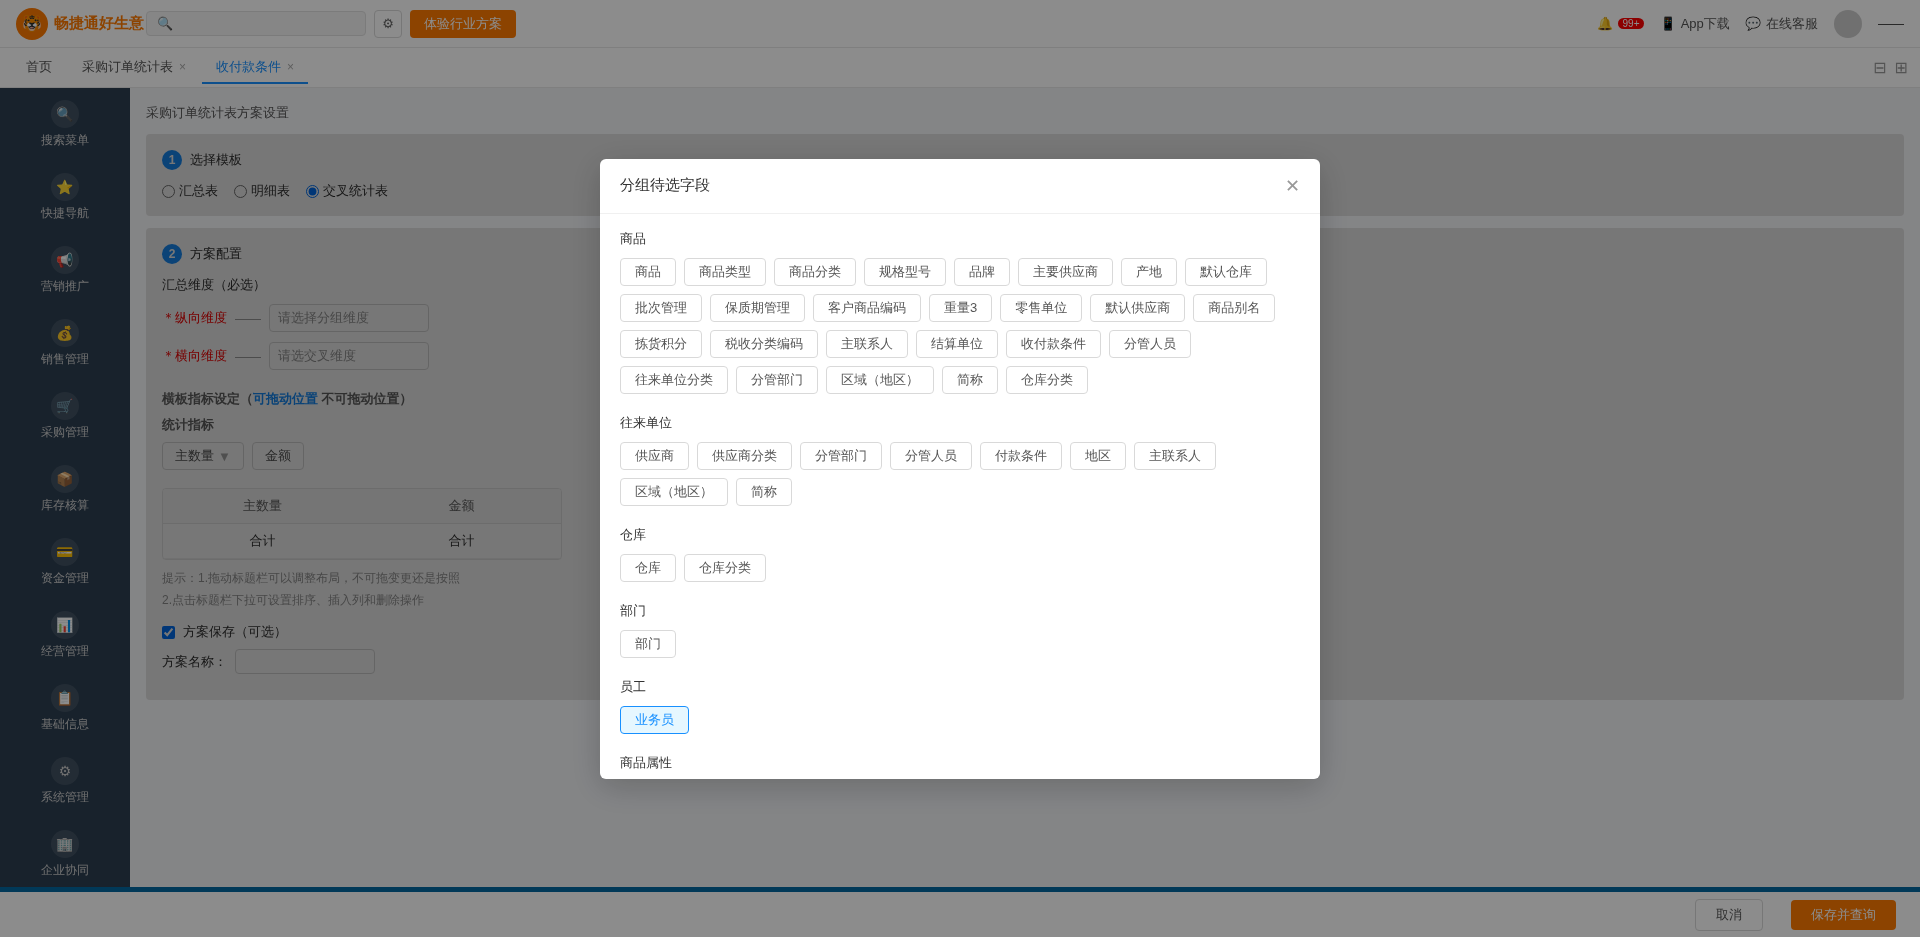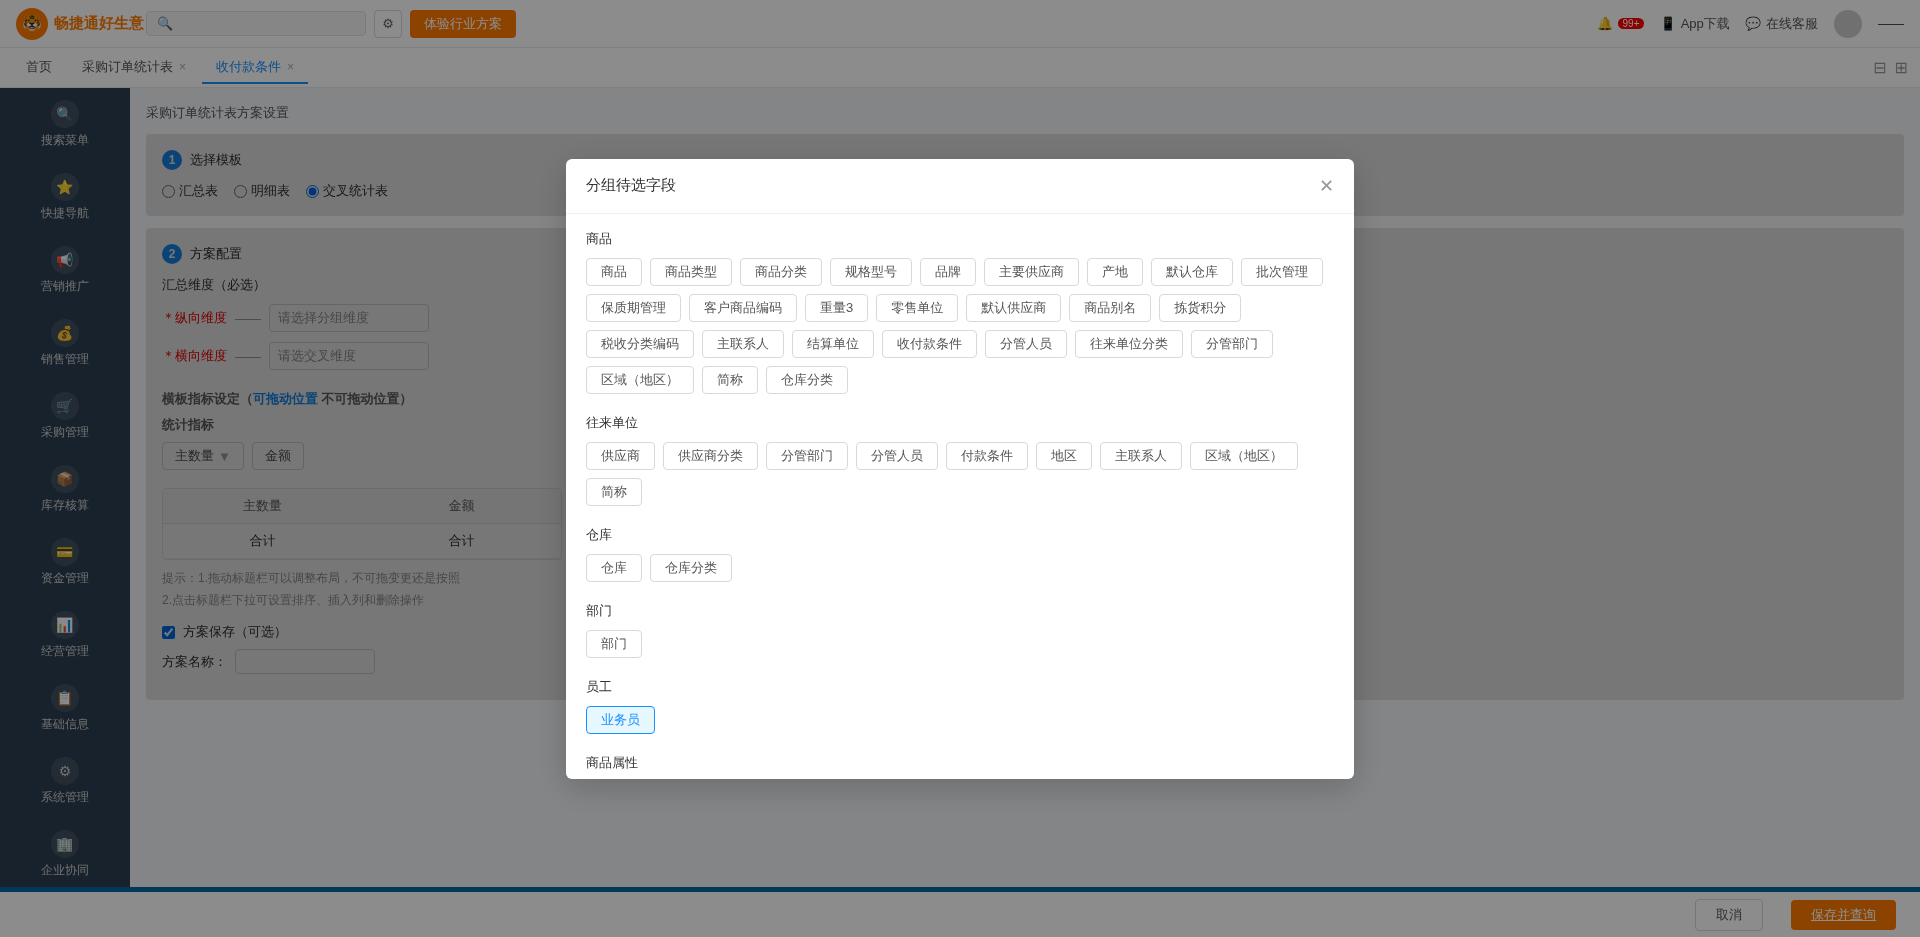--- a/index.html
+++ b/index.html
@@ -146,31 +146,31 @@
       background: #fff; border-top: 5px solid #0369a1;
       display: flex; align-items: center; justify-content: flex-end;
       padding: 0 24px; gap: 28px; z-index: 200;
     }
     .btn-cancel {
       border: 1px solid #d9d9d9; background: #fff; padding: 6px 20px;
       border-radius: 4px; cursor: pointer; font-size: 13px; color: #555;
     }
     .btn-save {
       background: #ff7a00; color: #fff; border: none;
-      padding: 6px 20px; border-radius: 4px; cursor: pointer; font-size: 13px; text-decoration: underline;
+      padding: 6px 20px; border-radius: 4px; cursor: pointer; font-size: 13px;
     }
 
     
     .modal-overlay {
       position: fixed; top: 0; left: 0; right: 0; bottom: 0;
       background: rgba(0,0,0,0.45); z-index: 300;
       display: flex; align-items: center; justify-content: center;
     }
     .modal {
-      background: #fff; border-radius: 6px; width: 788px; max-height: 620px;
+      background: #fff; border-radius: 6px; width: 720px; max-height: 620px;
       display: flex; flex-direction: column; overflow: hidden;
       box-shadow: 0 8px 32px rgba(0,0,0,0.2);
     }
     .modal-header {
       padding: 16px 20px; border-bottom: 1px solid #f0f0f0;
       display: flex; align-items: center; justify-content: space-between;
     }
     .modal-title { font-size: 15px; font-weight: 500; color: #333; }
     .modal-close { cursor: pointer; color: #999; font-size: 18px; }
     .modal-body {

